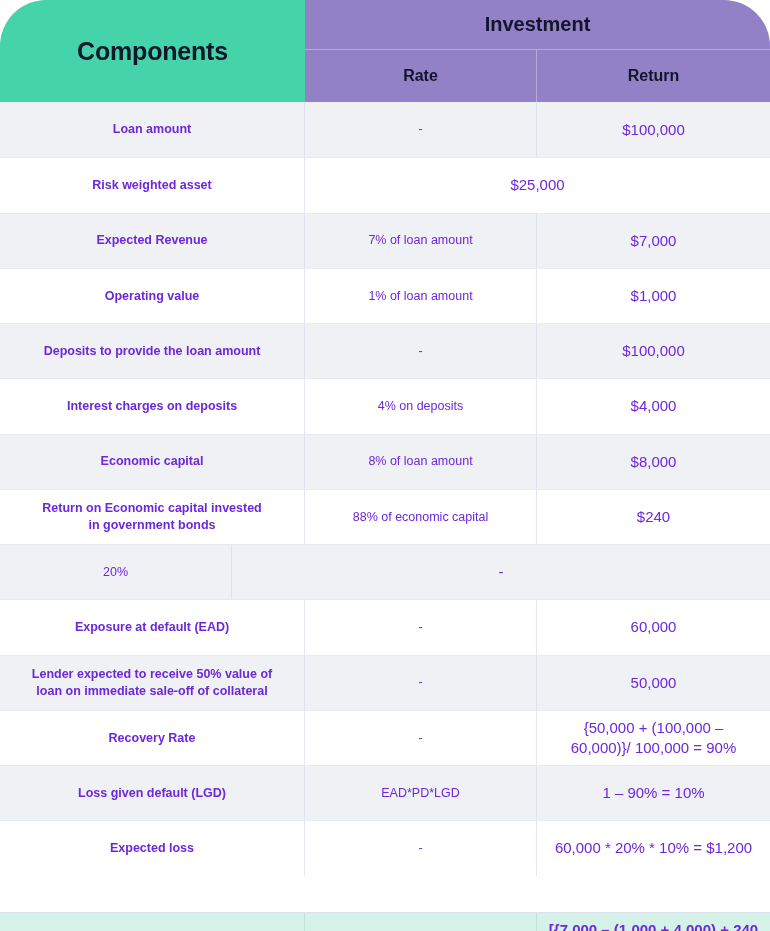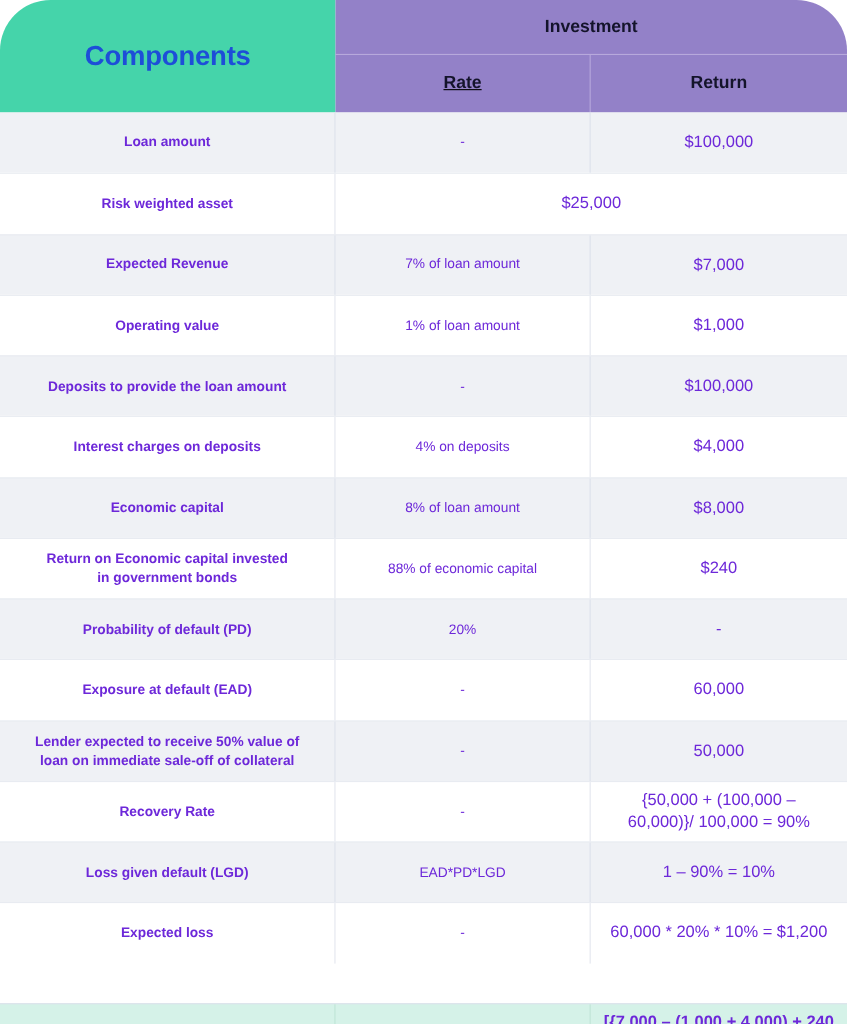--- a/index.html
+++ b/index.html
@@ -34,58 +34,57 @@
     flex: 0 0 305px;
     background: #45D4AA;
     display: flex;
     align-items: center;
     justify-content: center;
     box-sizing: border-box;
   }
   .th-components-label {
     font-size: 25px;
     font-weight: 700;
-    color: #1d4ed8;
+    color: #0f172a;
     letter-spacing: -0.2px;
     text-align: center;
   }
 
   .th-investment-group {
     flex: 1 1 auto;
     display: flex;
     flex-direction: column;
     background: #9381C8;
   }
   .th-investment-top {
     height: 50px;
     display: flex;
     align-items: center;
     justify-content: center;
     box-sizing: border-box;
     border-bottom: 1.5px solid #B7A9DC;
   }
   .th-investment-label {
-    font-size: 16px;
+    font-size: 20px;
     font-weight: 700;
     color: #14142B;
     text-align: center;
   }
   .th-investment-bottom {
     height: 52px;
     display: flex;
   }
   .th-rate {
     width: 232px;
     flex: 0 0 232px;
     display: flex;
     align-items: center;
     justify-content: center;
     box-sizing: border-box;
     border-right: 1.5px solid #B7A9DC;
-    text-decoration: underline;
   }
   .th-total {
     flex: 1 1 auto;
     display: flex;
     align-items: center;
     justify-content: center;
     box-sizing: border-box;
   }
   .th-sub-label {
     font-size: 16px;
@@ -218,21 +217,20 @@
         <div class="cell cell-rate multi">8% of loan amount</div>
         <div class="cell cell-total multi">$8,000</div>
       </div>
       <div class="trow plain">
         <div class="cell cell-component multi">Return on Economic capital invested
 in government bonds</div>
         <div class="cell cell-rate multi">88% of economic capital</div>
         <div class="cell cell-total multi">$240</div>
       </div>
       <div class="trow alt">
-        <div class="cell cell-component multi">Probability of default (PD)</div>
         <div class="cell cell-rate multi">20%</div>
         <div class="cell cell-total multi">-</div>
       </div>
       <div class="trow plain">
         <div class="cell cell-component multi">Exposure at default (EAD)</div>
         <div class="cell cell-rate multi">-</div>
         <div class="cell cell-total multi">60,000</div>
       </div>
       <div class="trow alt">
         <div class="cell cell-component multi">Lender expected to receive 50% value of

